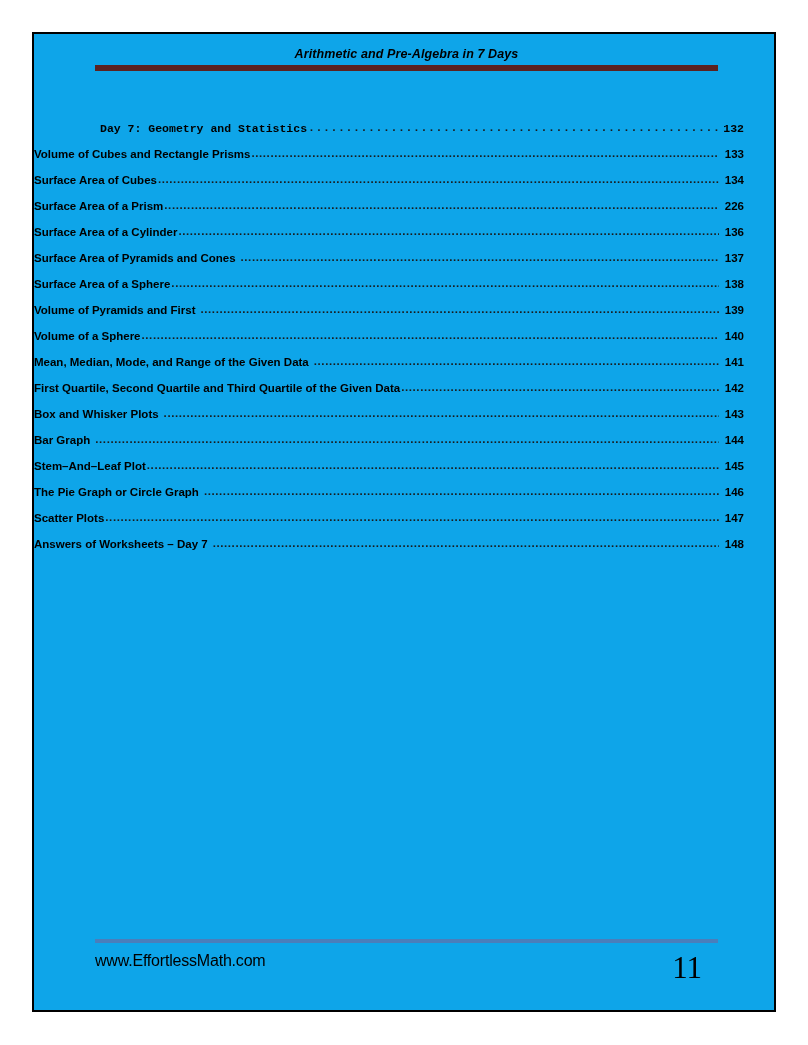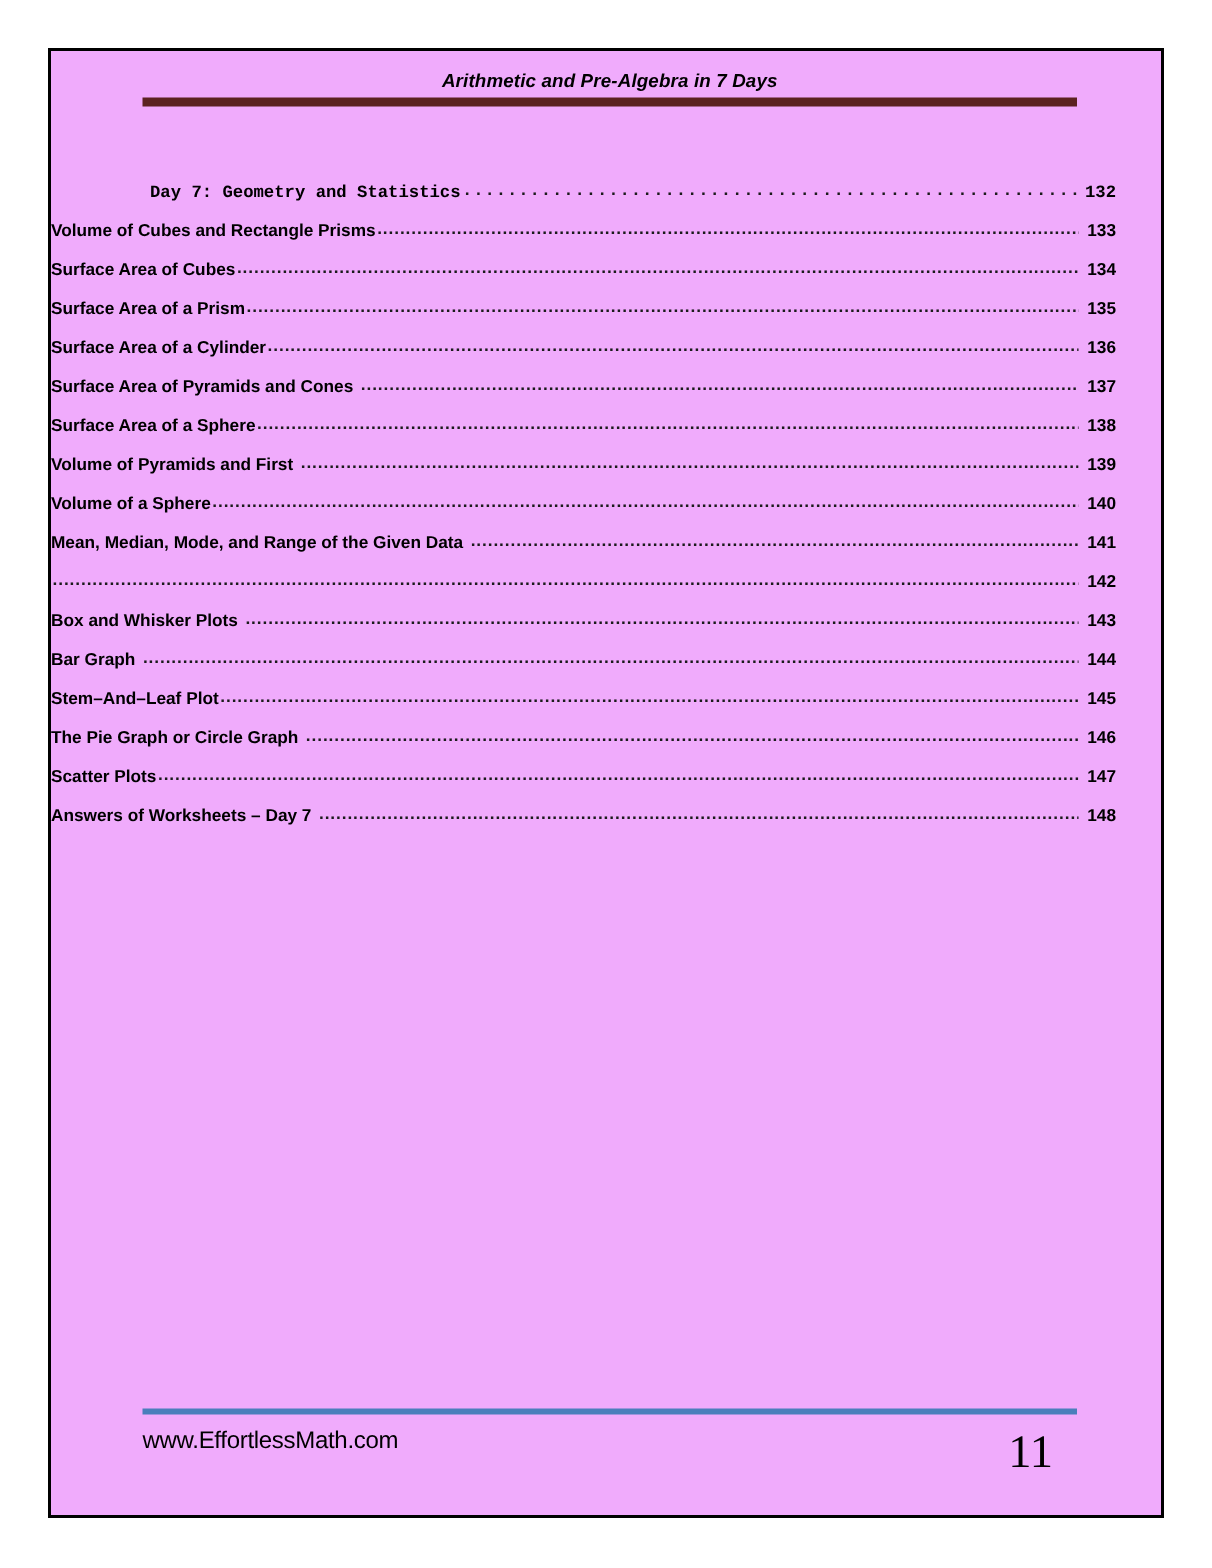--- a/index.html
+++ b/index.html
@@ -16,21 +16,21 @@
   }
 
   
   .page-sheet {
     position: absolute;
     left: 32px;
     top: 32px;
     width: 744px;
     height: 980px;
     border: 2px solid #000000;
-    background: #f0abfc;
+    background: #0ea5e9;
     box-sizing: border-box;
   }
 
   .page-inner {
     position: absolute;
     left: 0;
     top: 0;
     right: 0;
     bottom: 0;
   }
@@ -169,21 +169,21 @@
           <span class="toc-page">133</span>
         </div>
         <div class="toc-row level-2">
           <span class="toc-label">Surface Area of Cubes</span>
           <span class="toc-dots">...........................................................................................................................................................................................................................</span>
           <span class="toc-page">134</span>
         </div>
         <div class="toc-row level-2">
           <span class="toc-label">Surface Area of a Prism</span>
           <span class="toc-dots">...........................................................................................................................................................................................................................</span>
-          <span class="toc-page">135</span>
+          <span class="toc-page">226</span>
         </div>
         <div class="toc-row level-2">
           <span class="toc-label">Surface Area of a Cylinder</span>
           <span class="toc-dots">...........................................................................................................................................................................................................................</span>
           <span class="toc-page">136</span>
         </div>
         <div class="toc-row level-2 gap">
           <span class="toc-label">Surface Area of Pyramids and Cones</span>
           <span class="toc-dots">...........................................................................................................................................................................................................................</span>
           <span class="toc-page">137</span>
@@ -202,20 +202,21 @@
           <span class="toc-label">Volume of a Sphere</span>
           <span class="toc-dots">...........................................................................................................................................................................................................................</span>
           <span class="toc-page">140</span>
         </div>
         <div class="toc-row level-2 gap">
           <span class="toc-label">Mean, Median, Mode, and Range of the Given Data</span>
           <span class="toc-dots">...........................................................................................................................................................................................................................</span>
           <span class="toc-page">141</span>
         </div>
         <div class="toc-row level-2">
+          <span class="toc-label">First Quartile, Second Quartile and Third Quartile of the Given Data</span>
           <span class="toc-dots">...........................................................................................................................................................................................................................</span>
           <span class="toc-page">142</span>
         </div>
         <div class="toc-row level-2 gap">
           <span class="toc-label">Box and Whisker Plots</span>
           <span class="toc-dots">...........................................................................................................................................................................................................................</span>
           <span class="toc-page">143</span>
         </div>
         <div class="toc-row level-2 gap">
           <span class="toc-label">Bar Graph</span>

